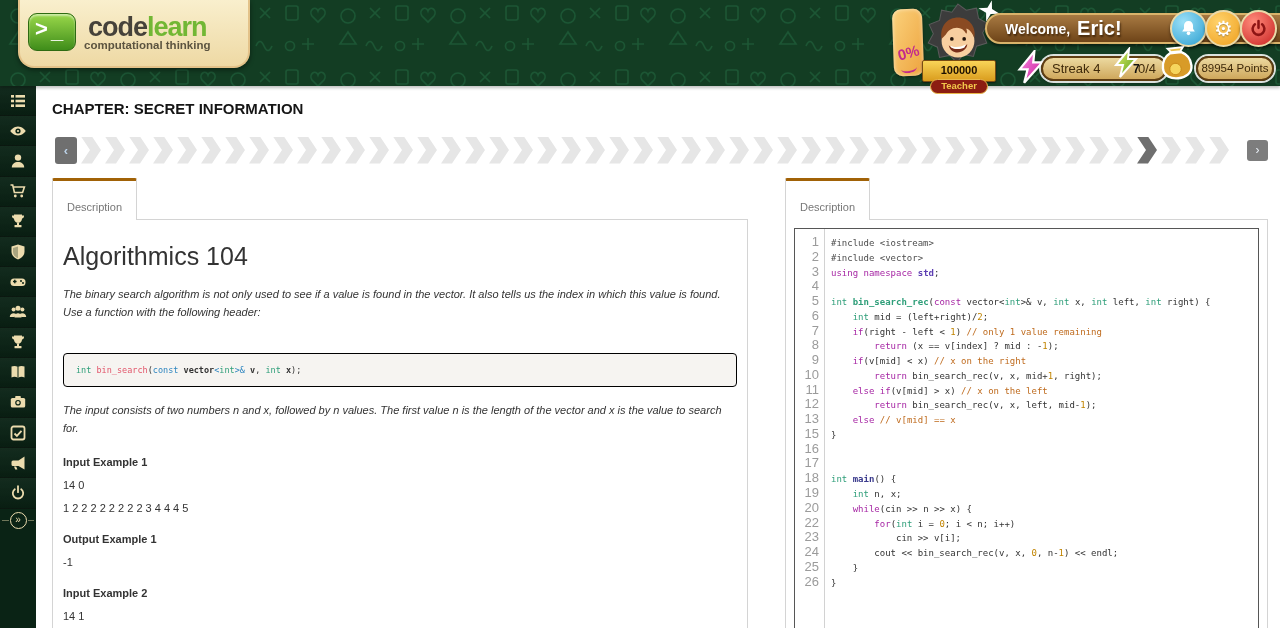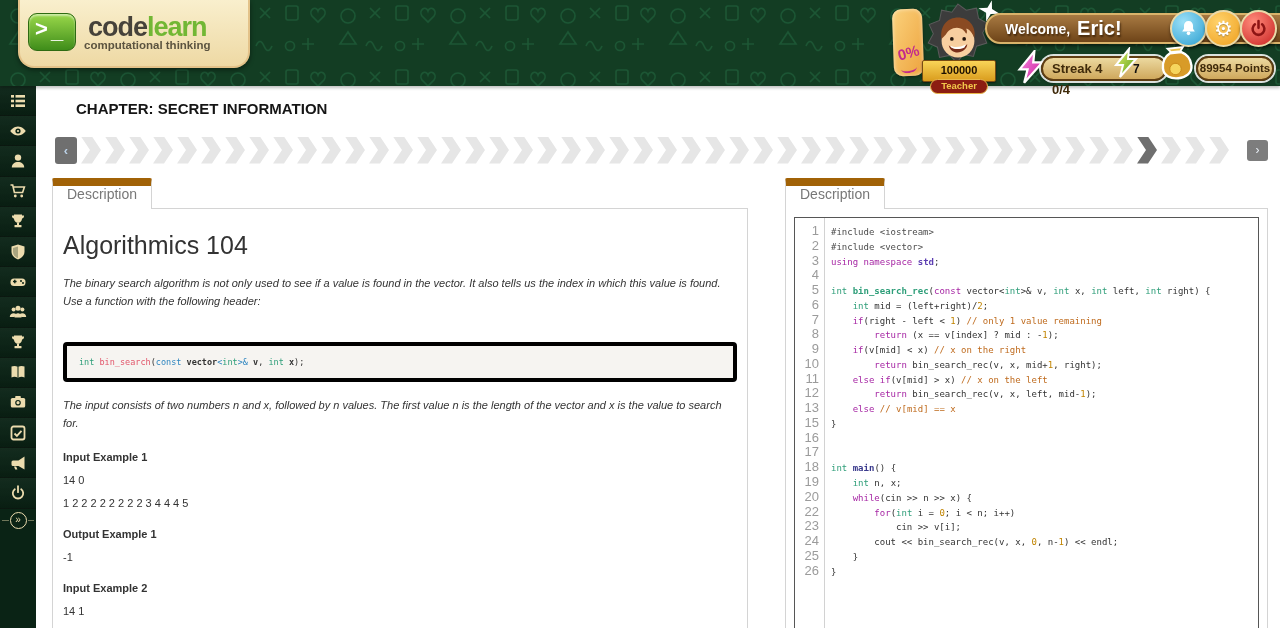--- a/index.html
+++ b/index.html
@@ -48,61 +48,61 @@
   .cbtn{position:absolute;top:10px;width:33px;height:33px;border-radius:50%;
        border:2px solid #ead9a8;box-shadow:0 2px 3px rgba(0,0,0,.5);
        display:flex;align-items:center;justify-content:center;cursor:pointer;}
   .cbtn.bell{left:1170px;background:radial-gradient(circle at 35% 30%,#9be0f7,#2d9fd0);}
   .cbtn.gear{left:1205px;background:radial-gradient(circle at 35% 30%,#ffd26a,#ee9f1f);}
   .cbtn.power{left:1240px;background:radial-gradient(circle at 35% 30%,#ff8a7a,#c92222);}
   .gear-glyph{color:#fff;font-size:21px;line-height:1;text-shadow:0 1px 1px rgba(0,0,0,.3);}
   .bolt-pink{position:absolute;left:1016px;top:50px;}
   .pill{position:absolute;background:linear-gradient(#ecd9a0,#cfa85c);border:2px solid #5f3d12;
        border-radius:13px;box-shadow:0 0 0 2px rgba(255,255,255,.85),0 2px 3px rgba(0,0,0,.4);
-       font-weight:bold;color:#3f2a0a;height:21px;line-height:21px;flex-direction:column;}
+       font-weight:normal;color:#3f2a0a;height:21px;line-height:21px;}
   .pill.streak{left:1041px;top:56px;width:104px;display:flex;justify-content:space-between;
        padding:0 9px;font-size:13px;}
   .pill.points{left:1196px;top:56px;width:74px;text-align:center;font-size:11.5px;}
   .bolt-green{position:absolute;left:1113px;top:47px;z-index:2;}
   .bolt-badge{position:absolute;left:1133px;top:62px;z-index:3;color:#101010;font-weight:bold;font-size:12px;}
   .moneybag{position:absolute;left:1156px;top:45px;transform:rotate(-6deg);}
   
   .sidebar{position:absolute;left:0;top:86px;width:36px;bottom:0;background:#0a2315;z-index:4;}
   .sb-item{height:29.2px;display:flex;align-items:center;justify-content:center;
        border-bottom:1px solid rgba(0,0,0,.45);
        background:linear-gradient(rgba(255,255,255,.04),rgba(0,0,0,.14));cursor:pointer;}
   .sb-collapse{height:24px;display:flex;align-items:center;padding:0 2px;cursor:pointer;}
   .sb-collapse .ln{flex:1;height:1px;background:#ecdcae;opacity:.45;}
   .sb-collapse .circ{width:15px;height:15px;border:1px solid #ecdcae;border-radius:50%;
        color:#ecdcae;font-size:10px;line-height:13px;text-align:center;margin:0 1px;}
   
   .main{position:absolute;left:36px;top:86px;right:0;bottom:0;background:#fff;}
-  .chapter{margin:14px 0 0 40px;font-size:15px;font-weight:bold;color:#151515;}
+  .chapter{margin:14px 0 0 16px;font-size:15px;font-weight:bold;color:#151515;}
   .arrow-row{margin:19px 12px 0 19px;display:flex;align-items:center;height:28px;}
   .nav-btn{display:flex;align-items:center;justify-content:center;cursor:pointer;flex:none;}
   .nav-prev{width:22px;height:27px;background:#6f6f6f;border-radius:3px;color:#bcd2e8;
        font-weight:bold;font-size:13px;margin-right:4px;}
   .chevrons{display:flex;gap:4px;flex:1;overflow:hidden;}
   .chev{width:20px;height:27px;background:#e6e6e6;flex:none;cursor:pointer;
        clip-path:polygon(0 0,55% 0,100% 50%,55% 100%,0 100%,45% 50%);}
   .chev.active{background:#6f6f6f;}
   .nav-next{width:21px;height:21px;background:#7d7d7d;border-radius:3px;color:#e8eef5;
        font-size:12px;margin-left:8px;}
   .panels{display:flex;margin:13px 12px 0 16px;gap:37px;align-items:flex-start;}
   .panel-left{width:696px;flex:none;}
   .panel-right{flex:1;}
-  .tab{display:inline-block;background:#fff;border:1px solid #d4d4d4;border-top:8px solid #a16207;
-       border-bottom:none;padding:0 14px 7px;font-size:14px;color:#777;
+  .tab{display:inline-block;background:#fff;border:1px solid #d4d4d4;border-top:3px solid #a16207;
+       border-bottom:none;padding:20px 14px 7px;font-size:11px;color:#777;
        border-radius:2px 2px 0 0;position:relative;z-index:2;top:1px;cursor:pointer;}
   .pbody{border:1px solid #d4d4d4;background:#fff;height:470px;overflow:hidden;}
   .pbody.left{padding:6px 10px 10px;}
   .pbody.right{padding:8px;}
   .h1{font-size:25px;font-weight:400;color:#333;margin:16px 0 15px;}
   .para{font-size:11px;color:#333;line-height:1.6;margin:0 0 11px;font-style:italic;}
-  .snippet{background:#f6f4f1;border:4px solid #000000;border-radius:4px;padding:11px 12px;
+  .snippet{background:#f6f4f1;border:1px solid #000000;border-radius:4px;padding:11px 12px;
        font-family:"DejaVu Sans Mono",monospace;font-size:8.5px;margin:32px 0 15px;}
   .ex-label{font-size:11px;font-weight:bold;color:#333;margin:19px 0 0;}
   .ex-line{font-size:11px;color:#333;margin:11px 0 0;}
   .editor{border:1px solid #565656;position:relative;height:452px;overflow:hidden;
        padding-top:5px;background:#fff;}
   .editor::before{content:"";position:absolute;left:29px;top:0;bottom:0;width:1px;background:#d2d2d2;}
   .code-row{display:flex;height:14.77px;align-items:baseline;}
   .gut{width:24px;flex:none;text-align:right;padding-right:5px;color:#9b9b9b;
        font-family:"Liberation Sans",sans-serif;font-size:13px;}
   .code{font-family:"DejaVu Sans Mono",monospace;font-size:9px;white-space:pre;padding-left:7px;color:#333;}

